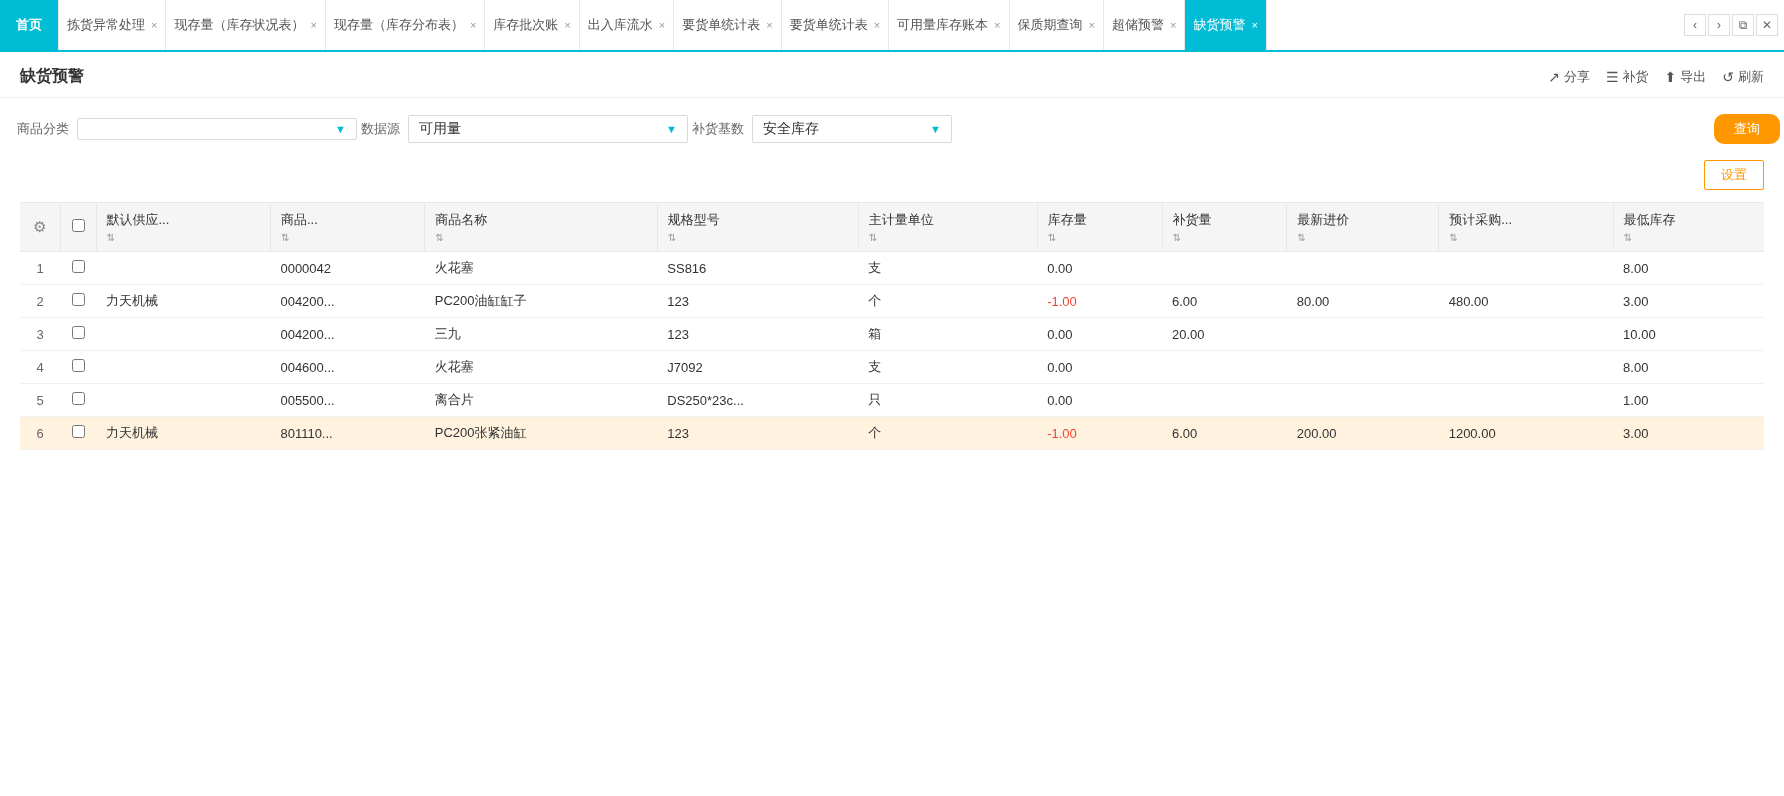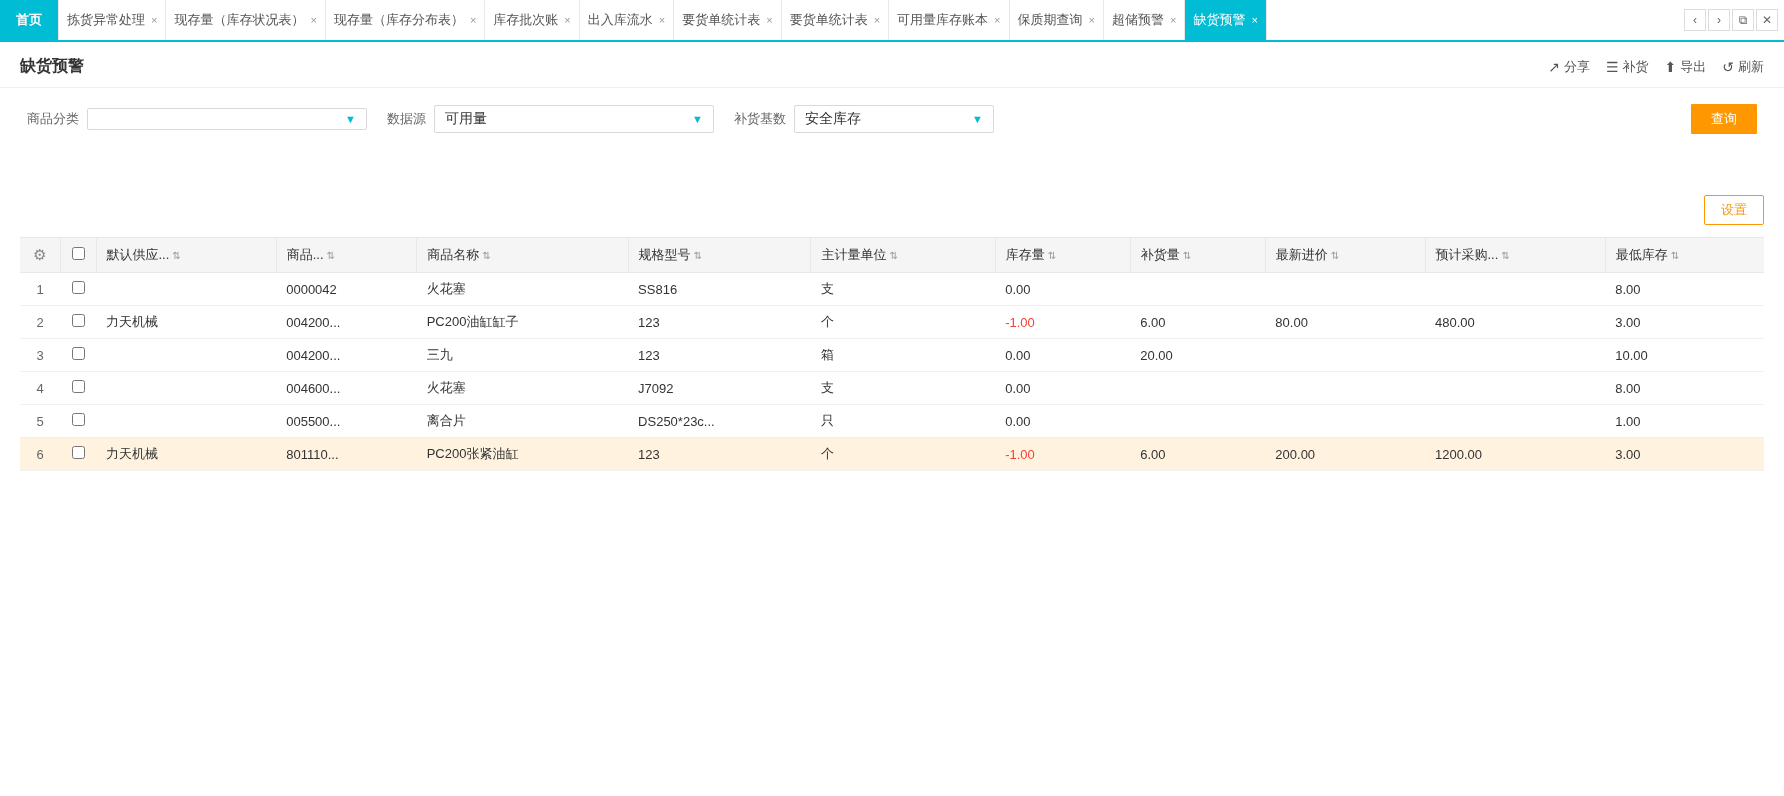--- a/index.html
+++ b/index.html
@@ -4,21 +4,21 @@
   <style>
     * { box-sizing: border-box; margin: 0; padding: 0; }
     body { font-family: 'Microsoft YaHei', Arial, sans-serif; font-size: 13px; background: #f5f5f5; color: #333; overflow-x: hidden; }
 
     
     .tab-bar {
       display: flex;
       align-items: center;
       background: #fff;
       border-bottom: 2px solid #00bcd4;
-      height: 42px;
+      height: 52px;
       overflow: hidden;
     }
     .tab-item {
       display: flex;
       align-items: center;
       padding: 0 8px;
       height: 100%;
       white-space: nowrap;
       cursor: pointer;
       font-size: 13px;
@@ -95,23 +95,24 @@
       color: #555;
       cursor: pointer;
       font-size: 13px;
     }
     .action-icon { font-size: 14px; }
 
     
     .filter-bar {
       display: flex;
       align-items: center;
-      padding: 16px 27px;
-      gap: 20px;
+      padding: 16px 4px;
+      gap: 4px;
       flex-wrap: wrap;
+      margin-left: 13px;
     }
     .filter-item {
       display: flex;
       align-items: center;
       gap: 8px;
     }
     .filter-label {
       color: #666;
       font-size: 13px;
       white-space: nowrap;
@@ -134,39 +135,38 @@
       display: flex;
       align-items: center;
       gap: 8px;
       margin-left: auto;
     }
     .btn-query {
       background: #ff9800;
       color: #fff;
       border: none;
       padding: 6px 20px;
-      border-radius: 1px;
+      border-radius: 10px;
       cursor: pointer;
       font-size: 13px;
     }
     .btn-settings {
       background: #fff;
       color: #ff9800;
       border: 1px solid #ff9800;
       padding: 5px 16px;
       border-radius: 2px;
       cursor: pointer;
       font-size: 13px;
     }
     .filter-row2 {
       display: flex;
       align-items: center;
       justify-content: flex-end;
       padding: 0 20px 12px 20px;
-      margin-top: 45px;
     }
 
     
     .table-container {
       padding: 0 20px;
       overflow-x: auto;
     }
     table {
       width: 100%;
       border-collapse: collapse;
@@ -182,22 +182,22 @@
       text-align: left;
       font-weight: normal;
       color: #333;
       white-space: nowrap;
       border-right: 1px solid #e8e8e8;
       position: relative;
     }
     thead th:last-child { border-right: none; }
     .th-sort {
       display: inline-flex;
-      align-items: center;
       gap: 3px;
+      flex-direction: column;
     }
     .sort-icon { color: #999; font-size: 10px; }
     tbody tr {
       border-bottom: 1px solid #f0f0f0;
     }
     tbody tr.highlighted { background: #fff3e0; }
     tbody td {
       padding: 7px 10px;
       color: #333;
       white-space: nowrap;

